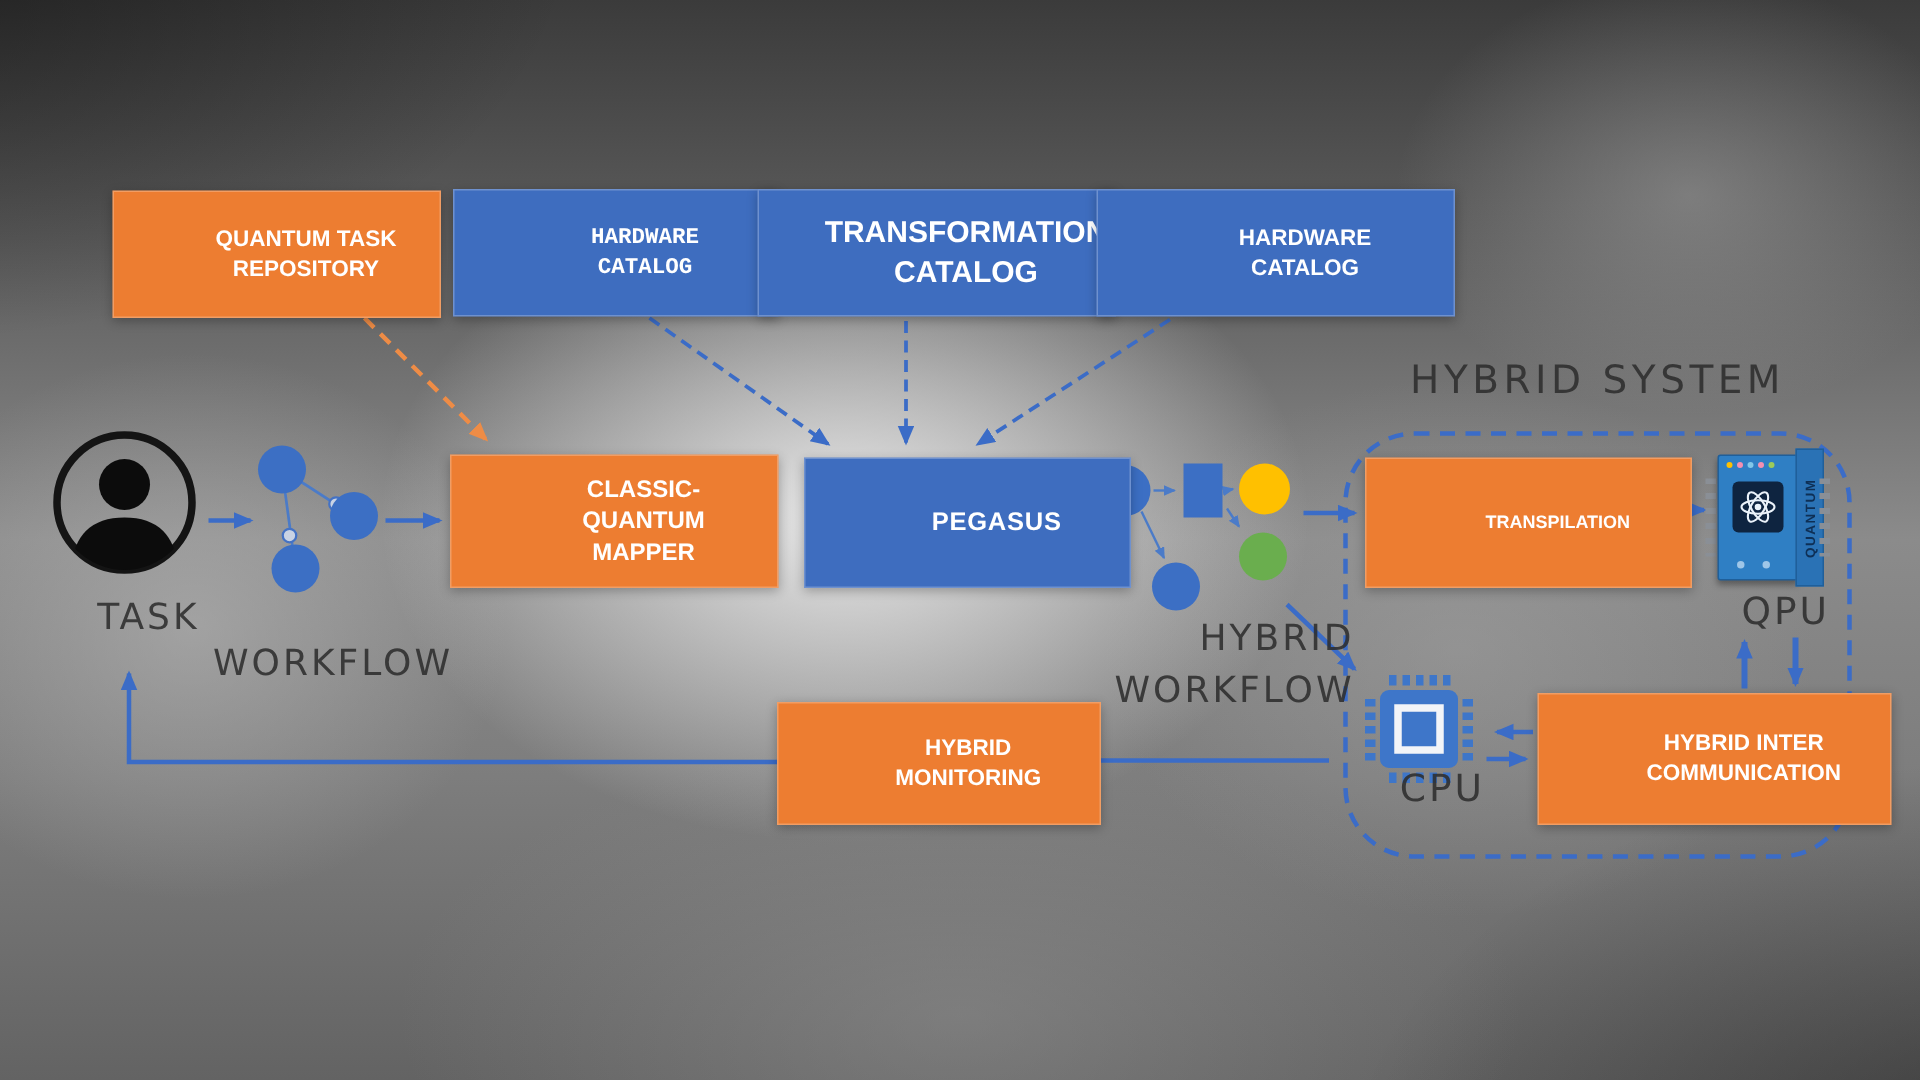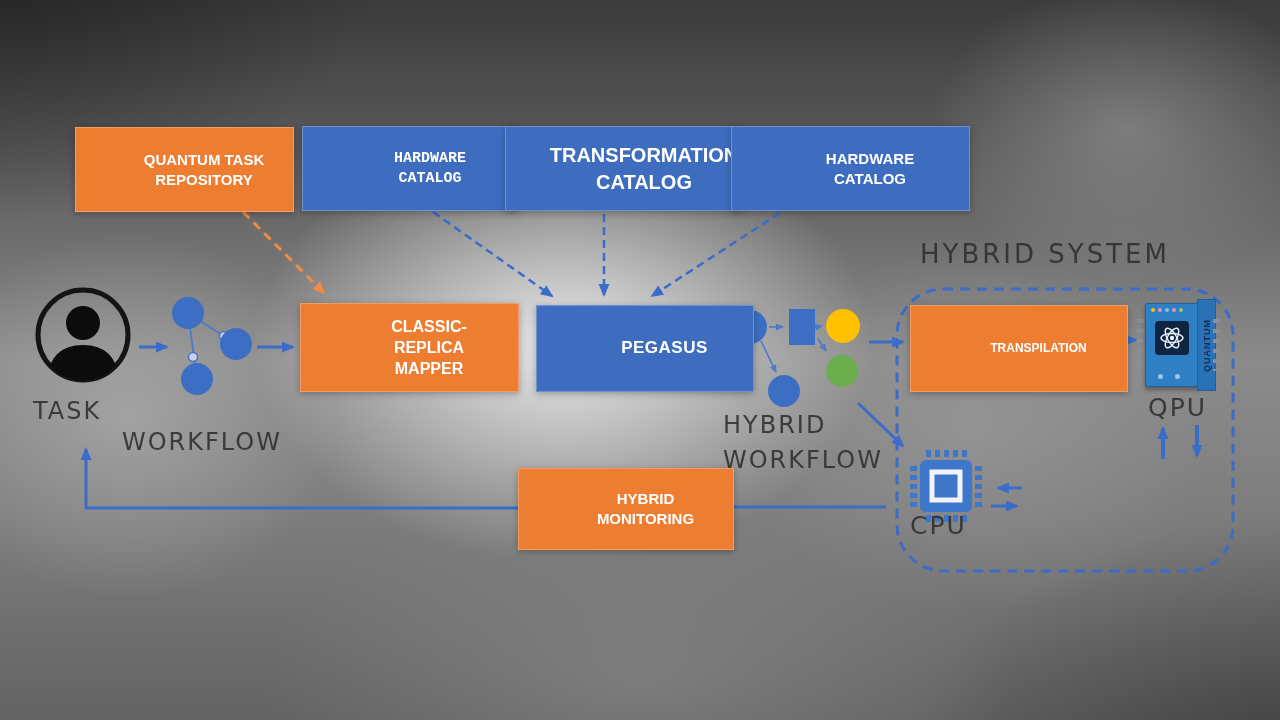--- a/index.html
+++ b/index.html
@@ -20,21 +20,21 @@
   .box{
     position:absolute;display:flex;align-items:center;justify-content:center;
     text-align:center;color:#fff;font-weight:bold;white-space:pre-line;
     line-height:1.32;border:1px solid rgba(255,255,255,.25);
     box-shadow:0 2px 7px rgba(0,0,0,.28);
     padding-left:39px;
   }
   .orange{background:#ED7D31;}
   .blue{background:#3E6DBF;}
   .glabel{
-    position:absolute;color:#2e2e2e;opacity:.88;text-align:left;
+    position:absolute;color:#2e2e2e;opacity:.88;text-align:right;
     font-family:"DejaVu Sans",sans-serif;letter-spacing:2px;white-space:pre-line;
     line-height:1.45;
   }
   
   .qpu{position:absolute;left:1143px;top:297px;width:78px;height:94px;}
   .qpu-front{
     position:absolute;left:2px;top:6px;width:52px;height:82px;background:#2f7fc4;
     border:1px solid #1f5f9a;border-radius:2px;box-shadow:0 3px 4px rgba(0,0,0,.35);
   }
   .qpu-dots{position:absolute;left:5px;top:4px;display:flex;gap:3px;}
@@ -172,24 +172,26 @@
 
   <div class="box orange" style="left:75px;top:127px;width:178px;height:83px;font-size:15px;">QUANTUM TASK
 REPOSITORY</div>
   <div class="box blue" style="left:302px;top:126px;width:176px;height:83px;font-size:15px;font-family:Liberation Mono, monospace;">HARDWARE
 CATALOG</div>
   <div class="box blue" style="left:505px;top:126px;width:198px;height:83px;font-size:20px;">TRANSFORMATION
 CATALOG</div>
   <div class="box blue" style="left:731px;top:126px;width:198px;height:83px;font-size:15px;">HARDWARE
 CATALOG</div>
   <div class="box orange" style="left:300px;top:303px;width:178px;height:87px;font-size:16px;">CLASSIC-
-REPLICA
+QUANTUM
 MAPPER</div>
   <div class="box blue" style="left:536px;top:305px;width:177px;height:85px;font-size:17px;letter-spacing:.5px;">PEGASUS</div>
   <div class="box orange" style="left:910px;top:305px;width:177px;height:85px;font-size:12px;">TRANSPILATION</div>
+  <div class="box orange" style="left:1025px;top:462px;width:195px;height:86px;font-size:15px;">HYBRID INTER
+COMMUNICATION</div>
   <div class="box orange" style="left:518px;top:468px;width:175px;height:80px;font-size:15px;">HYBRID
 MONITORING</div>
 
   <div class="qpu">
     <div class="qpu-front">
       <div class="qpu-dots">
         <span style="background:#FFC000"></span>
           <span style="background:#F48FB1"></span>
           <span style="background:#81C7E8"></span>
           <span style="background:#F48FB1"></span>

